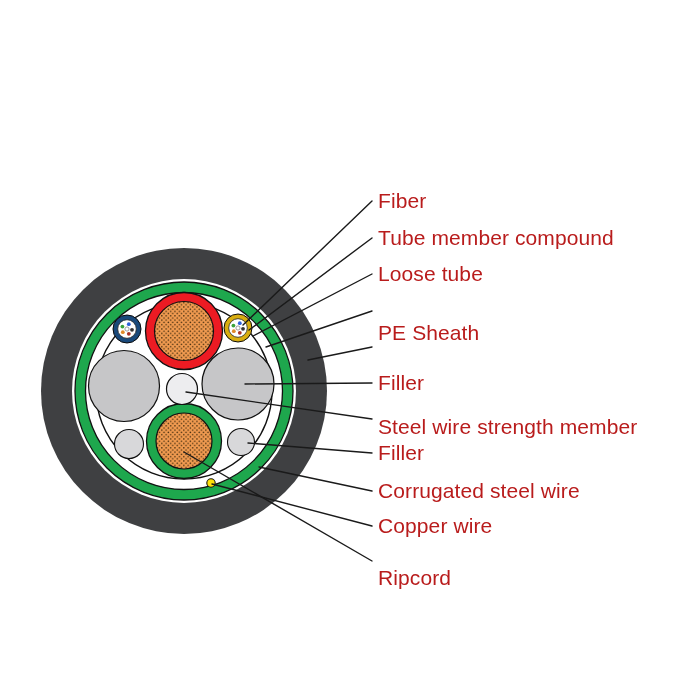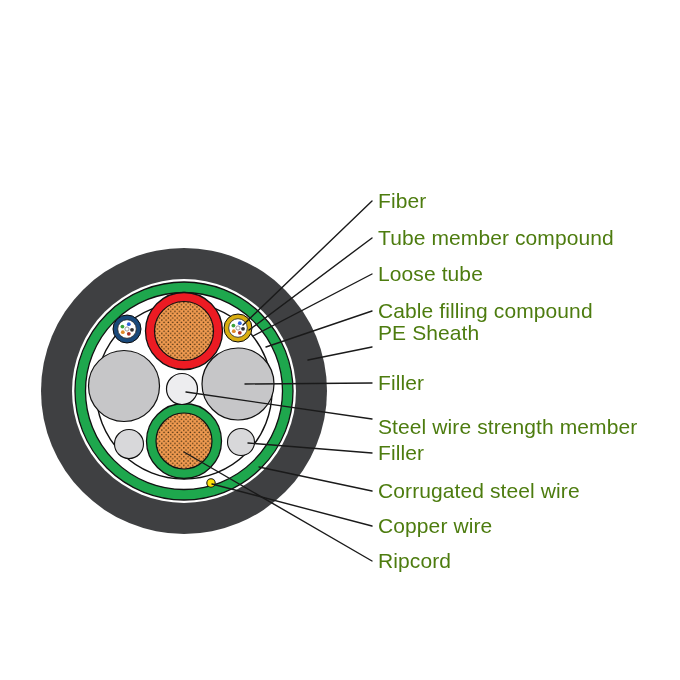--- a/index.html
+++ b/index.html
@@ -12,21 +12,21 @@
     overflow: hidden;
   }
   .stage svg { position: absolute; left: 0; top: 0; }
   .labels { position: absolute; left: 0; top: 0; width: 680px; height: 680px; }
   .label {
     position: absolute;
     left: 378px;
     transform: translateY(-52%);
     font-size: 21px;
     line-height: 1.1;
-    color: #4d7c0f;
+    color: #b91c1c;
     white-space: nowrap;
     letter-spacing: 0.1px;
   }
 </style>
 </head>
 <body>
 
 <div class="stage">
 
   <svg width="680" height="680" viewBox="0 0 680 680">
@@ -90,23 +90,22 @@
       <line x1="259" y1="467" x2="372" y2="491"></line>
       <line x1="212" y1="484" x2="372" y2="526"></line>
       <line x1="184" y1="452" x2="372" y2="561"></line>
     </g>
   </svg>
 
   <div class="labels">
     <div class="label" style="top:201px">Fiber</div>
     <div class="label" style="top:238px">Tube member compound</div>
     <div class="label" style="top:274px">Loose tube</div>
-    <div class="label" style="top:311px">Cable filling compound</div>
     <div class="label" style="top:333px">PE Sheath</div>
     <div class="label" style="top:383px">Filler</div>
     <div class="label" style="top:427px">Steel wire strength member</div>
     <div class="label" style="top:453px">Filler</div>
     <div class="label" style="top:491px">Corrugated steel wire</div>
     <div class="label" style="top:526px">Copper wire</div>
-    <div class="label" style="top:561px">Ripcord</div>
+    <div class="label" style="top:578px">Ripcord</div>
   </div>
 
 </div>
 
 </body></html>

